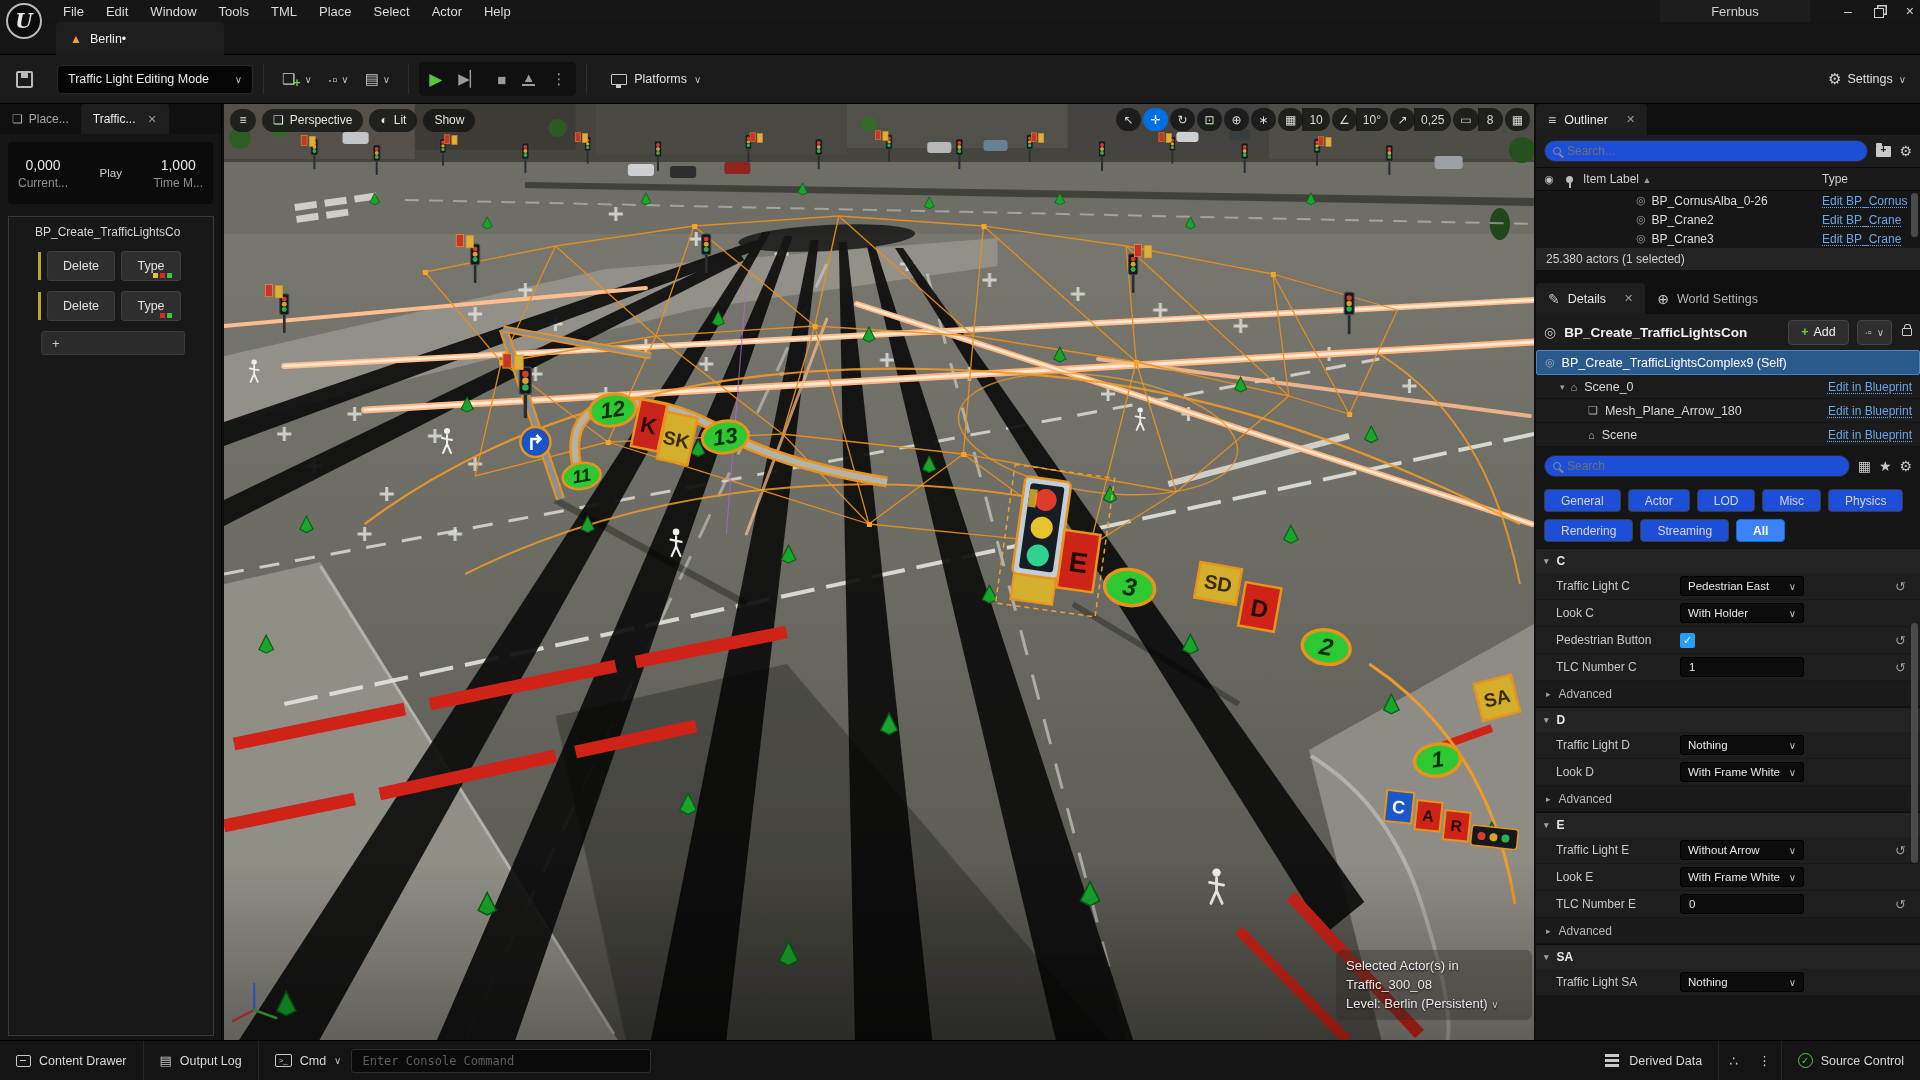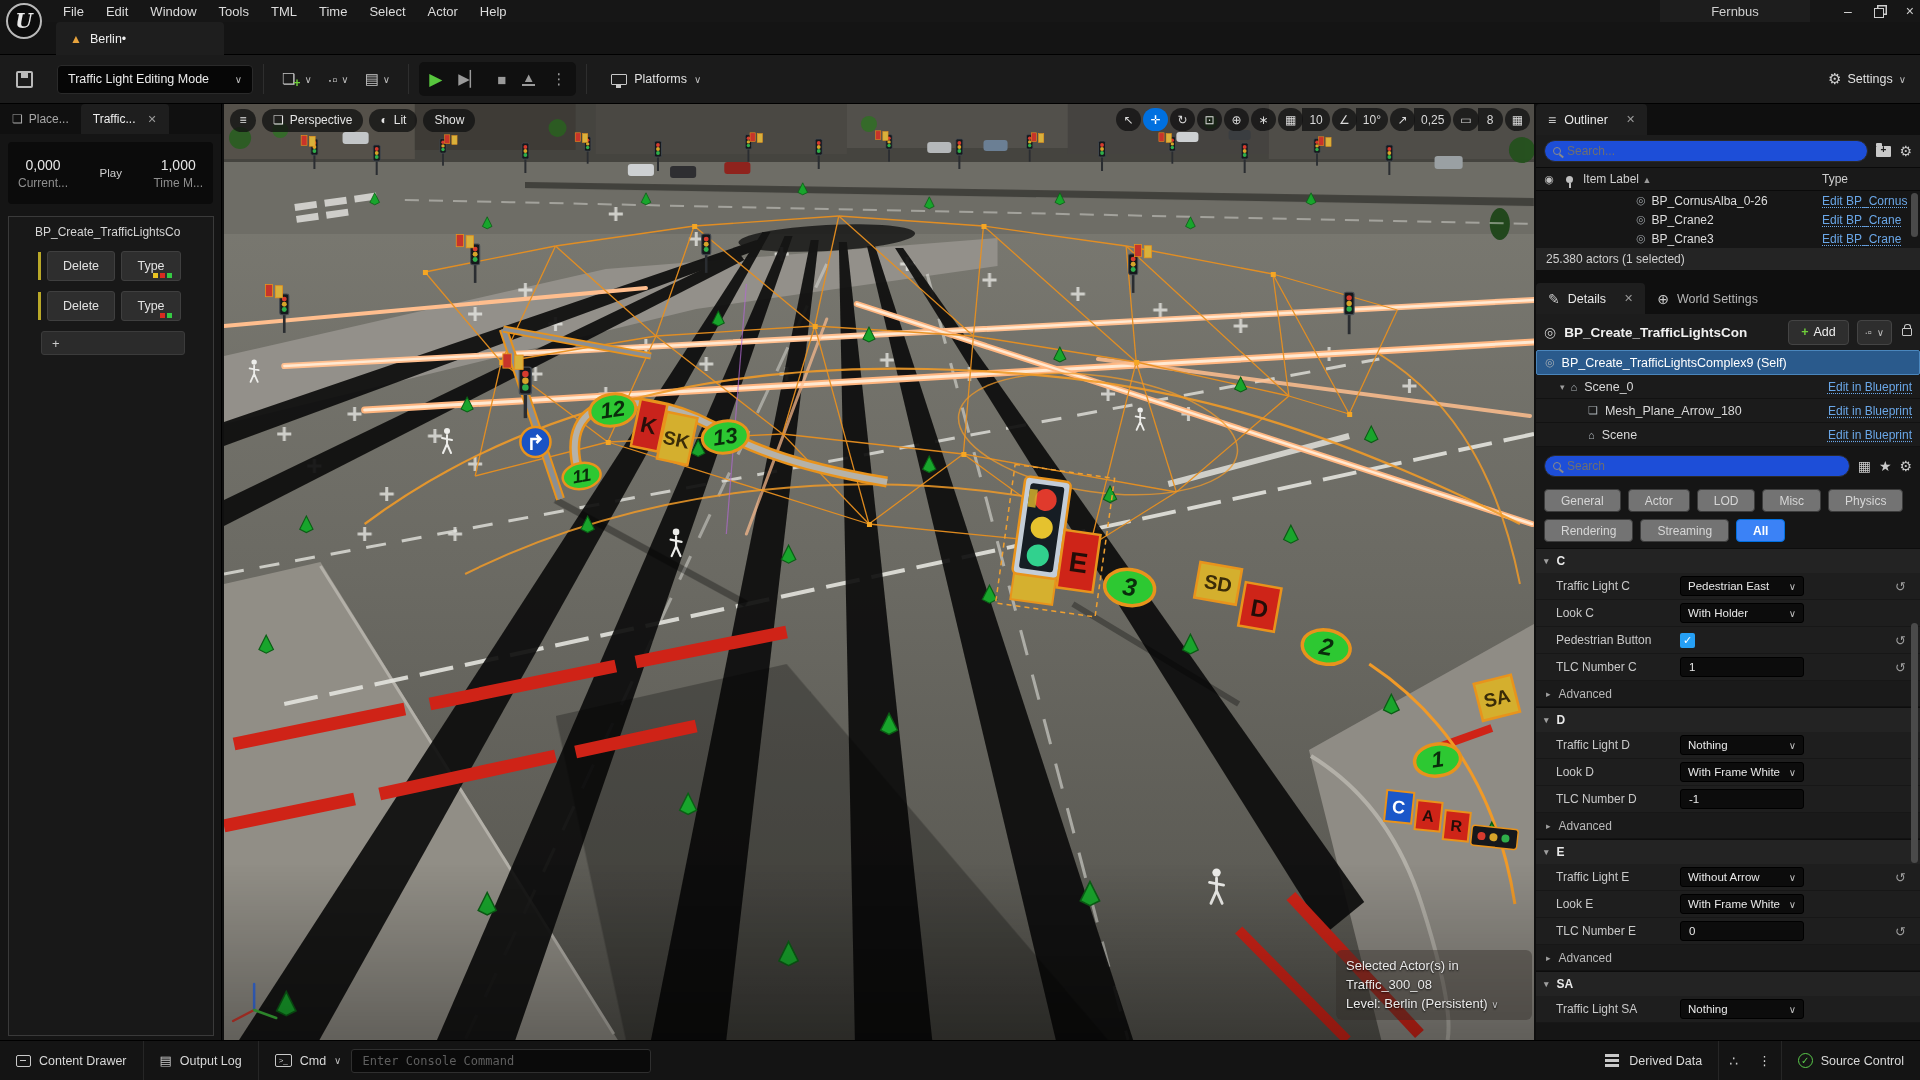--- a/index.html
+++ b/index.html
@@ -120,21 +120,21 @@
   .add-btn { height:25px; background:#2e2e2e; border:1px solid #444; border-radius:4px; display:flex; align-items:center; gap:5px; padding:0 12px; font-size:12.5px; color:#efefef; }
   .add-plus { color:#6fce3a; font-weight:bold; }
   .node-dd { height:25px; background:#2e2e2e; border:1px solid #444; border-radius:4px; display:flex; align-items:center; gap:5px; padding:0 7px; color:#cfcfcf; font-size:11px; }
   .i-lock { width:10px; height:8px; border:1.5px solid #c9c9c9; border-radius:1px; position:relative; margin-left:2px; }
   .i-lock::before { content:''; position:absolute; left:1px; top:-5px; width:5px; height:4px; border:1.5px solid #c9c9c9; border-bottom:none; border-radius:3px 3px 0 0; }
   .tree-row { display:flex; align-items:center; height:24px; padding:0 8px; font-size:12.5px; background:#1b1b1b; border-bottom:1px solid #121212; }
   .tree-row.sel { background:#2a5a8c; border:1px solid #4a86bd; border-radius:2px; color:#fff; height:25px; }
   .tree-ico { margin-right:7px; color:#aab0b5; font-size:11px; }
   .tree-link { margin-left:auto; }
   .dt-filters { padding:4px 8px 6px 8px; background:#151515; display:flex; flex-wrap:wrap; gap:7px; }
-  .chip { height:23px; background:#737373; border:1px solid #3c3c3c; border-radius:4px; display:flex; align-items:center; justify-content:center; padding:0 16px; font-size:12px; color:#d6d6d6; }
+  .chip { height:23px; background:#1d4ed8; border:1px solid #3c3c3c; border-radius:4px; display:flex; align-items:center; justify-content:center; padding:0 16px; font-size:12px; color:#d6d6d6; }
   .chip.active { background:#3b82f6; border-color:#0070e0; color:#fff; font-weight:bold; }
   .sec-h { height:25px; background:#232323; border-top:1px solid #0d0d0d; display:flex; align-items:center; gap:8px; padding:0 8px; font-size:12px; font-weight:bold; color:#e8e8e8; }
   .tri { font-size:9px; color:#9f9f9f; }
   .prow { position:relative; height:27px; background:#1e1e1e; border-bottom:1px solid #171717; display:flex; align-items:center; }
   .plabel { width:144px; padding-left:20px; font-size:12px; color:#c9c9c9; white-space:nowrap; overflow:hidden; }
   .pctrl { display:flex; align-items:center; }
   .dd { width:124px; height:20px; background:#0c0c0c; border:1px solid #000; border-radius:3px; display:flex; align-items:center; justify-content:space-between; padding:0 7px; font-size:11.5px; color:#e8e8e8; white-space:nowrap; }
   .numin { width:124px; height:20px; background:#0c0c0c; border:1px solid #000; border-radius:3px; display:flex; align-items:center; padding:0 8px; font-size:11.5px; color:#e8e8e8; }
   .cbx { width:15px; height:15px; background:#26a0f5; border-radius:2px; color:#fff; font-size:11px; display:flex; align-items:center; justify-content:center; }
   .reset { position:absolute; right:14px; color:#9a9a9a; font-size:13px; }
@@ -161,21 +161,21 @@
 <div class="app">
 
   <div class="titlebar">
     <div class="ue-logo">U</div>
     <div class="menus">
       <span class="menu-item">File</span>
       <span class="menu-item">Edit</span>
       <span class="menu-item">Window</span>
       <span class="menu-item">Tools</span>
       <span class="menu-item">TML</span>
-      <span class="menu-item">Time</span>
+      <span class="menu-item">Place</span>
       <span class="menu-item">Select</span>
       <span class="menu-item">Actor</span>
       <span class="menu-item">Help</span>
     </div>
     <div class="proj-box">Fernbus</div>
     <div class="winbtns">
       <span class="winbtn">–</span>
       <span class="restore-glyph"></span>
       <span class="winbtn">×</span>
     </div>
@@ -898,26 +898,20 @@
       </div>
       <div class="prow">
         <div class="plabel">Look D</div>
         <div class="pctrl">
             <div class="dd">
               <span>With Frame White</span>
               <span class="chev">∨</span>
             </div>
           </div>
       </div>
-      <div class="prow">
-        <div class="plabel">TLC Number D</div>
-        <div class="pctrl">
-            <div class="numin">-1</div>
-          </div>
-      </div>
       <div class="adv">
           <span class="tri">▸</span>
           <span>Advanced</span>
         </div>
 
       <div class="sec-h">
           <span class="tri">▾</span>
           <span>E</span>
         </div>
       <div class="prow">

